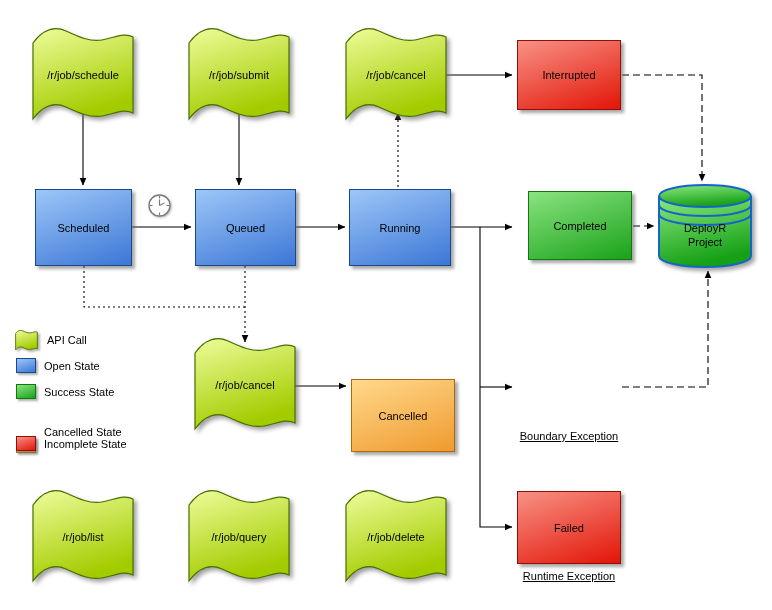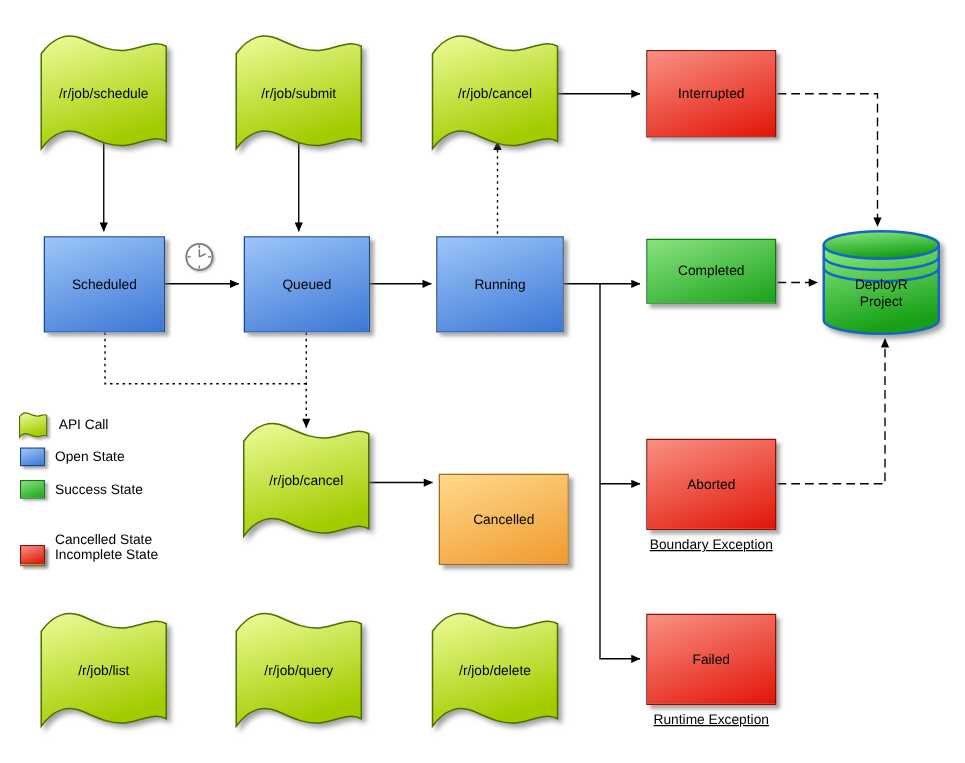--- a/index.html
+++ b/index.html
@@ -138,21 +138,21 @@
   </div>
 
   <div class="statebox open" style="left:195px;top:189px;width:101px;height:77px">
     <span>Queued</span>
   </div>
 
   <div class="statebox open" style="left:349px;top:189px;width:102px;height:77px">
     <span>Running</span>
   </div>
 
-  <div class="statebox success" style="left:517px;top:191px;width:104px;height:52px">
+  <div class="statebox success" style="left:528px;top:191px;width:104px;height:69px">
     <span>Completed</span>
   </div>
 
   <div class="node" style="left:656px;top:181px;width:98px;height:90px">
     <svg width="98" height="90" viewBox="0 0 98 90">
       <path d="M3,15 L3,75 A46,11 0 0 0 95,75 L95,15" fill="url(#gCyl)" stroke="#1565c8" stroke-width="2"></path>
       <ellipse cx="49" cy="15" rx="46" ry="11" fill="url(#gCyl)" stroke="#1565c8" stroke-width="2"></ellipse>
       <path d="M3,24 A46,11 0 0 0 95,24" fill="none" stroke="#1565c8" stroke-width="2"></path>
       <path d="M3,33 A46,11 0 0 0 95,33" fill="none" stroke="#1565c8" stroke-width="2"></path>
     </svg>
@@ -166,23 +166,20 @@
     <svg width="100" height="92" viewBox="0 0 100 92">
       <path class="wave-shape" d="M0,16 C10,2 22,-1 33,4 C46,10 57,15 69,13 C81,11 91,5 100,10 L100,86 C91,81 81,87 69,89 C57,91 46,86 33,80 C22,75 10,78 0,92 Z"></path>
     </svg>
     <span class="nlabel">/r/job/cancel</span>
   </div>
 
   <div class="statebox cancelledc" style="left:351px;top:351px;width:104px;height:73px">
     <span>Cancelled</span>
   </div>
 
-  <div class="statebox incomplete" style="left:517px;top:351px;width:104px;height:73px">
-    <span>Aborted</span>
-  </div>
 
   <div class="caption" style="left:497px;top:430px;width:144px">Boundary Exception</div>
 
   <div class="statebox incomplete" style="left:517px;top:491px;width:104px;height:73px">
     <span>Failed</span>
   </div>
 
   <div class="caption" style="left:497px;top:570px;width:144px">Runtime Exception</div>
 
   <div class="legend-row" style="left:14px;top:330px">

